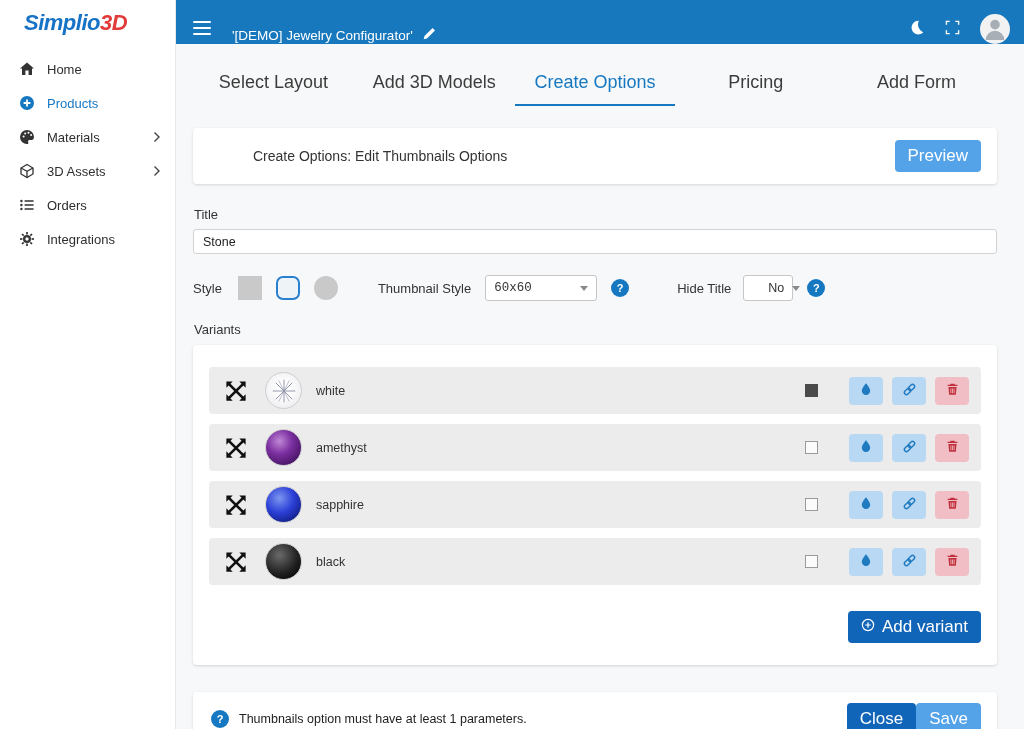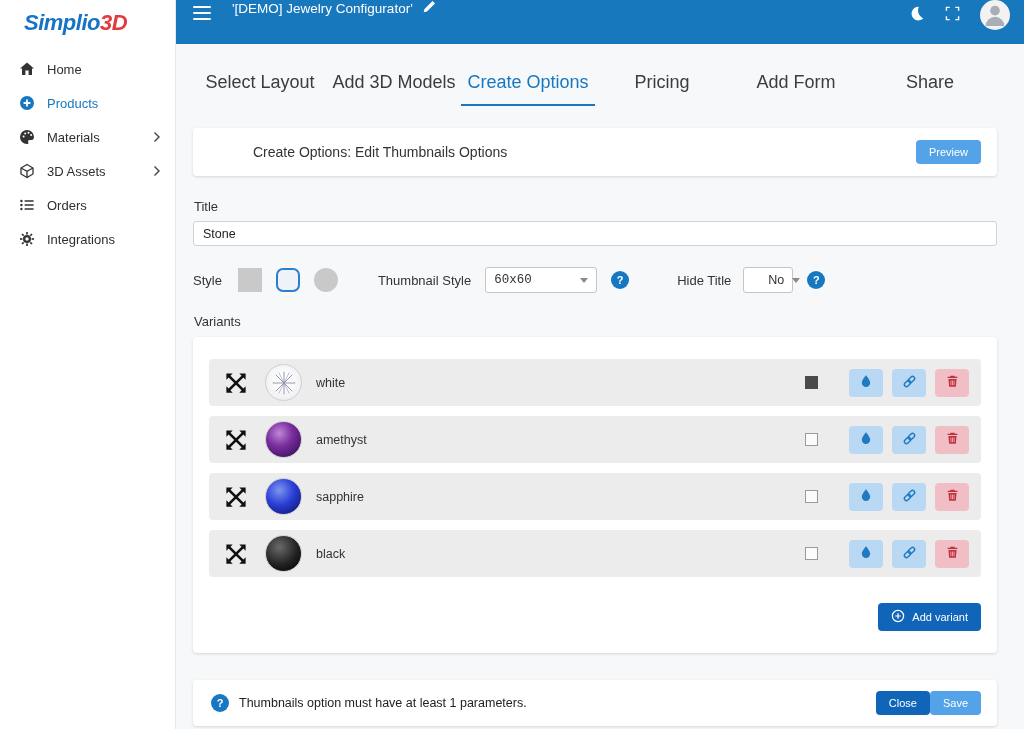--- a/index.html
+++ b/index.html
@@ -12,37 +12,37 @@
   .logo-red { color:#e23b3b; }
   .nav { padding-top:6px; }
   .nav-item { display:flex; align-items:center; height:34px; padding:0 14px 0 19px; font-size:13px; color:#2e2e2e; cursor:pointer; }
   .nav-item.active { color:#1778c2; }
   .nav-icon { width:16px; height:16px; margin-right:12px; display:flex; align-items:center; justify-content:center; flex-shrink:0; }
   .chev { margin-left:auto; display:flex; }
 
   
   .main { flex:1; display:flex; flex-direction:column; background:#f7f8f9; min-width:0; }
 
-  .topbar { height:44px; background:#1878be; display:flex; align-items:flex-start; padding:0 14px 0 14px; color:#fff; flex-shrink:0; }
+  .topbar { height:44px; background:#1878be; display:flex; align-items:flex-end; padding:0 14px 0 14px; color:#fff; flex-shrink:0; }
   .hamburger { background:none; border:none; margin-right:18px; cursor:pointer; padding:4px 2px; display:flex; }
   .topbar-title { font-size:13.5px; font-weight:500; display:flex; align-items:center; gap:9px; }
   .topbar-right { margin-left:auto; display:flex; align-items:center; gap:20px; }
   .icon-btn { background:none; border:none; padding:0; cursor:pointer; display:flex; align-items:center; }
   .avatar { width:30px; height:30px; border-radius:50%; background:#f2f2f2; display:flex; align-items:flex-end; justify-content:center; overflow:hidden; cursor:pointer; }
 
   .content { flex:1; padding:0 27px 0 17px; overflow:hidden; }
 
   
   .tabs { display:flex; margin-top:18px; }
   .tab { flex:1; text-align:center; padding:10px 0 11px; font-size:18px; color:#3c3c3c; cursor:pointer; border-bottom:2px solid transparent; }
   .tab.active { color:#1778c2; border-bottom-color:#1778c2; }
 
   
   .card { background:#fff; border-radius:4px; box-shadow:0 1px 3px rgba(0,0,0,.14); }
-  .btn { border:none; border-radius:4px; color:#fff; font-size:11px; cursor:pointer; font-family:inherit; }
+  .btn { border:none; border-radius:4px; color:#fff; font-size:17px; cursor:pointer; font-family:inherit; }
   .btn-light { background:#54a3e8; padding:6px 13px; }
   .btn-dark { background:#1165b8; padding:6px 13px; }
 
   .panel-head { margin-top:22px; padding:12px 16px 12px 18px; display:flex; align-items:center; justify-content:space-between; }
   .panel-title { font-size:14px; color:#333;margin-left:42px; }
 
   .field-label { font-size:13px; color:#333; margin:23px 0 7px 1px; }
   .title-input { width:100%; height:25px; border:1px solid #d2d2d2; border-radius:3px; padding:0 9px; font-size:12.5px; color:#222; background:#fff; font-family:inherit; }
 
   
@@ -236,21 +236,20 @@
 
     <div class="content">
 
       
       <div class="tabs">
         <div class="tab"><span>Select Layout</span></div>
         <div class="tab"><span>Add 3D Models</span></div>
         <div class="tab active"><span>Create Options</span></div>
         <div class="tab"><span>Pricing</span></div>
         <div class="tab"><span>Add Form</span></div>
-        <div class="tab"><span>Share</span></div>
       </div>
 
       
       <div class="card panel-head">
         <span class="panel-title">Create Options: Edit Thumbnails Options</span>
         <button class="btn btn-light">Preview</button>
       </div>
 
       
       <div class="field-label">Title</div>

